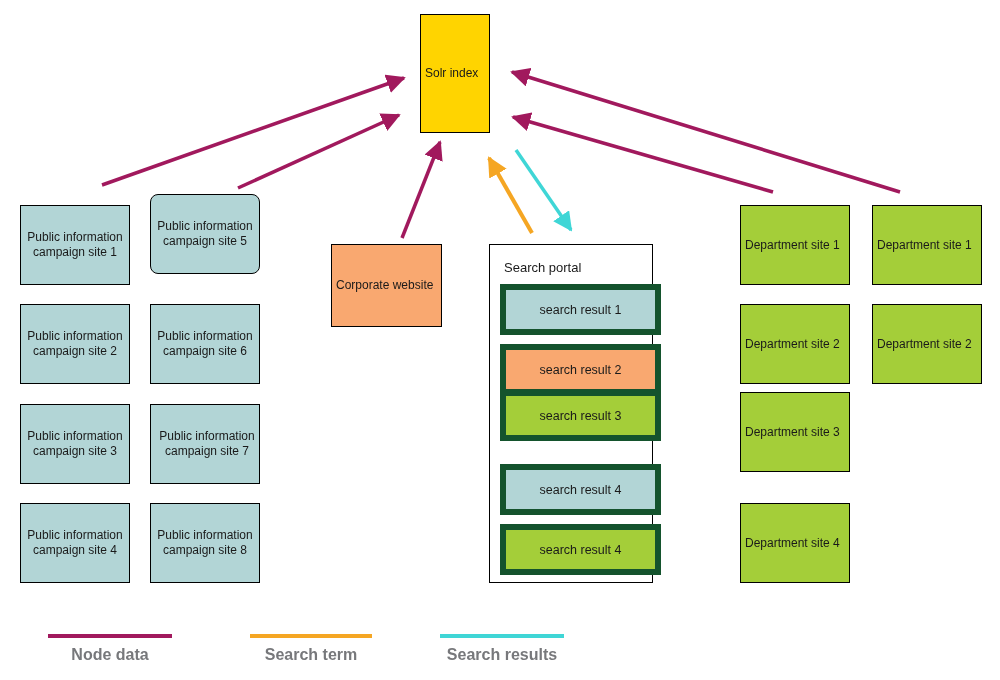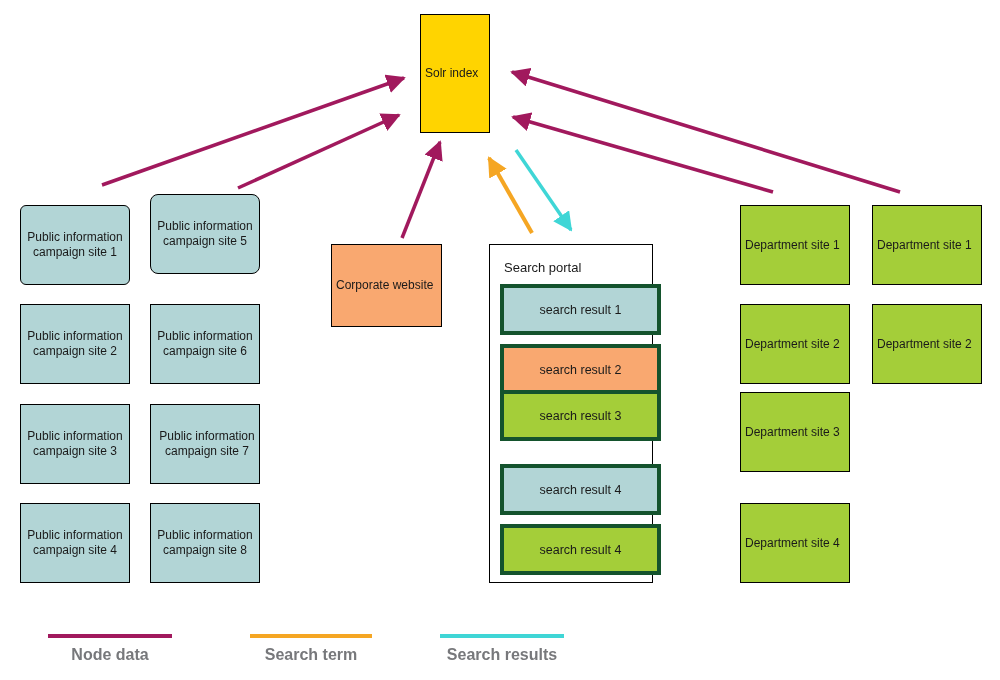--- a/index.html
+++ b/index.html
@@ -57,21 +57,21 @@
     position: absolute;
     left: 14px; top: 15px;
     font-size: 13px;
     color: #1a1a1a;
   }
   .result-box {
     position: absolute;
     left: 10px;
     width: 161px; height: 51px;
     box-sizing: border-box;
-    border: 4px solid #14532d;
+    border: 6px solid #14532d;
     display: flex;
     align-items: center;
     justify-content: center;
     font-size: 12.5px;
     color: #1a1a1a;
   }
 
   #arrow-layer {
     position: absolute;
     left: 0; top: 0;
@@ -118,21 +118,21 @@
     <line x1="773" y1="192" x2="513" y2="117" stroke="#a1195d" stroke-width="3.5" marker-end="url(#head-maroon)"></line>
     <line x1="900" y1="192" x2="512" y2="72" stroke="#a1195d" stroke-width="3.5" marker-end="url(#head-maroon)"></line>
     <line x1="532" y1="233" x2="489" y2="158" stroke="#f5a623" stroke-width="4" marker-end="url(#head-orange)"></line>
     <line x1="516" y1="150" x2="571" y2="230" stroke="#3fd6d6" stroke-width="3.5" marker-end="url(#head-cyan)"></line>
   </svg>
 
   <div id="solr-box" class="node yellow">
     <span>Solr index</span>
   </div>
 
-  <div class="node teal site-box" style="left:20px; top:205px;border-radius:6px;">
+  <div class="node teal site-box" style="left:20px; top:205px;">
       <span>Public information campaign site 1</span>
     </div>
   <div class="node teal site-box" style="left:20px; top:304px;">
       <span>Public information campaign site 2</span>
     </div>
   <div class="node teal site-box" style="left:20px; top:404px;">
       <span>Public information campaign site 3</span>
     </div>
   <div class="node teal site-box" style="left:20px; top:503px;">
       <span>Public information campaign site 4</span>

